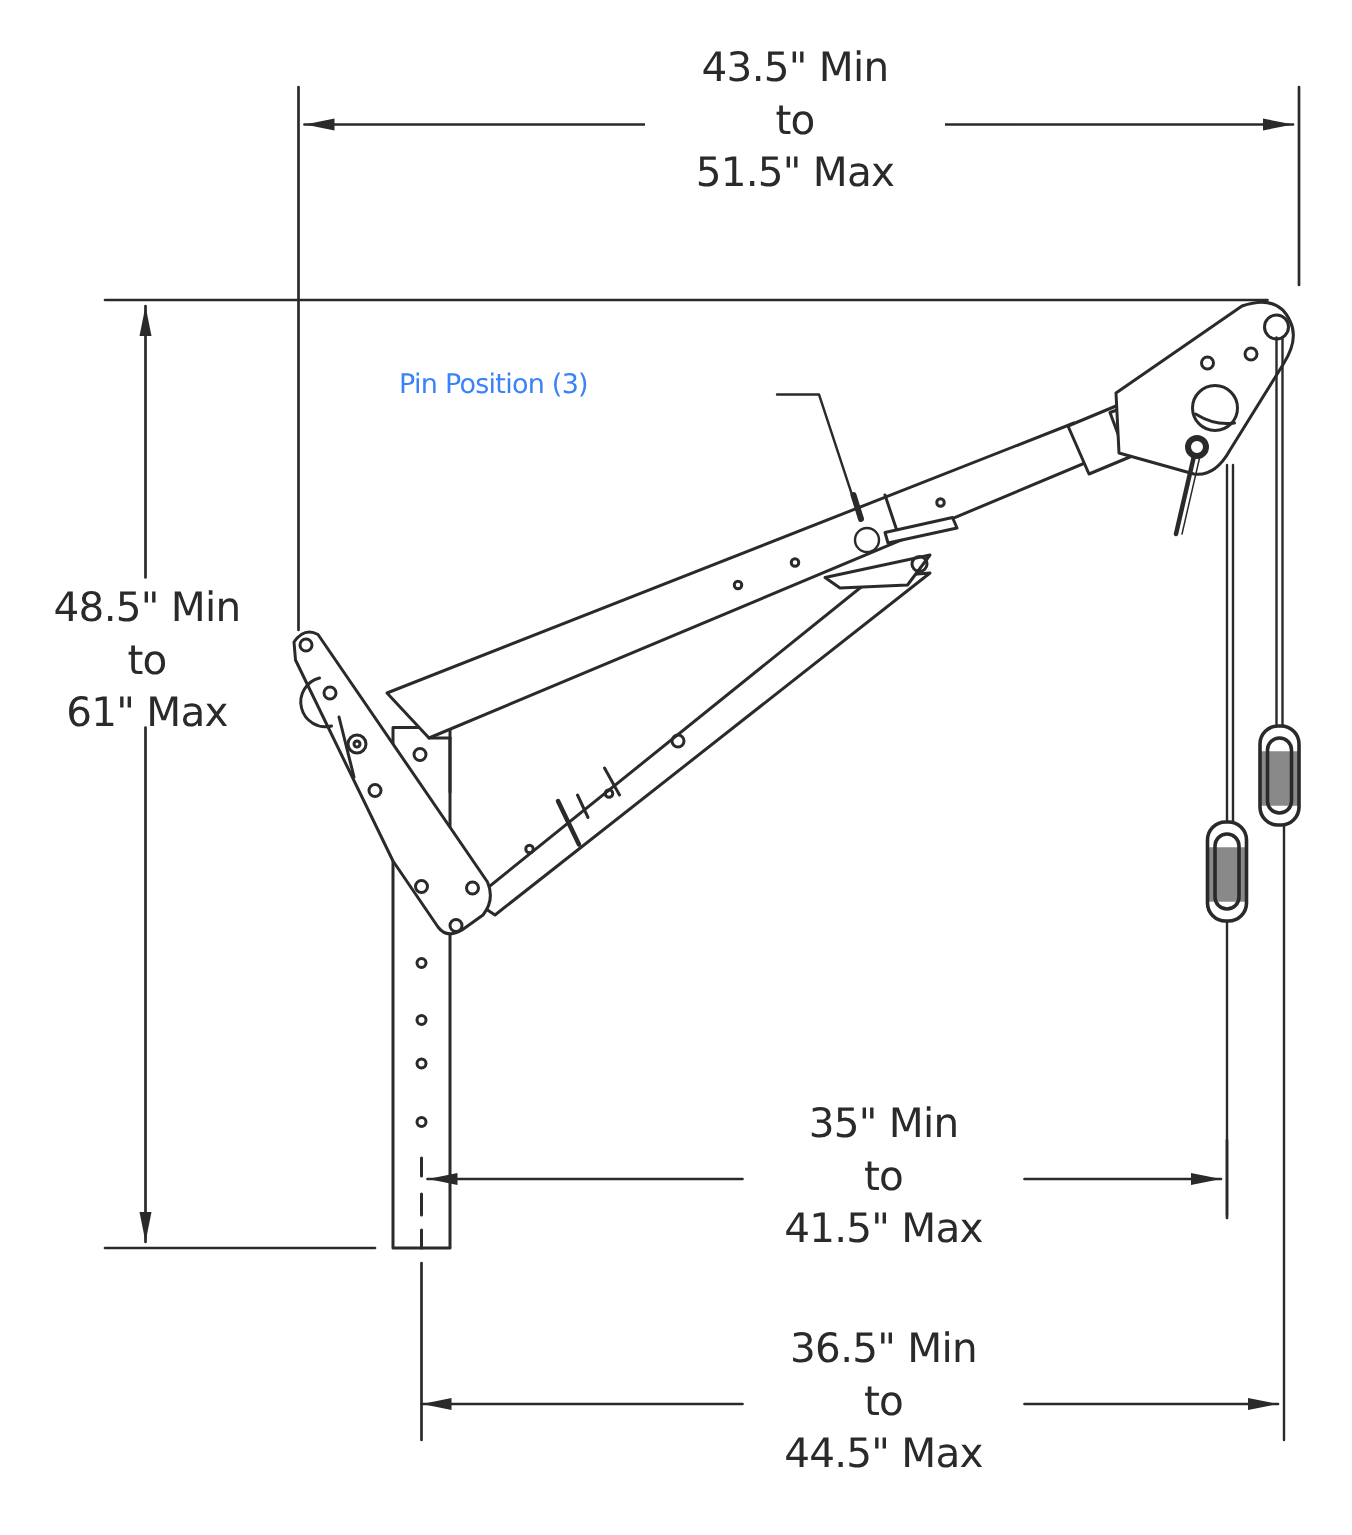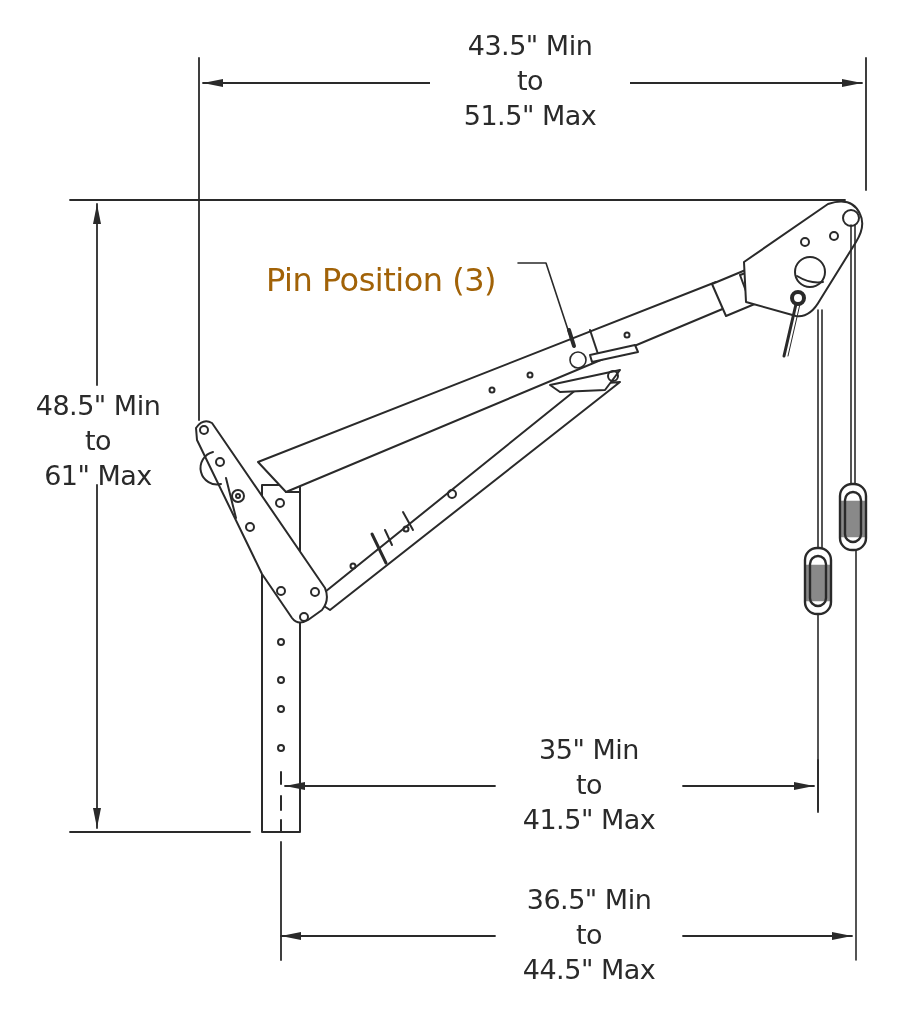--- a/index.html
+++ b/index.html
@@ -12,25 +12,24 @@
       color: #2a2a2a;
       text-align: center;
       line-height: 35px;
       background: #ffffff;
       letter-spacing: -0.5px;
     }
     .dim-label div { white-space: nowrap; }
     .callout-label {
       position: absolute;
       font-family: "DejaVu Sans", sans-serif;
-      font-size: 32px;
-      color: #a16207;
+      font-size: 18px;
+      color: #3b82f6;
       white-space: nowrap;
       letter-spacing: -0.5px;
-      margin-top: 15px;
     }
   </style>
 </head>
 <body>
 
 <div id="canvas">
 
   <svg width="901" height="1023" viewBox="0 0 901 1023" fill="none" stroke="#2a2a2a" stroke-width="2" stroke-linejoin="round" stroke-linecap="round">
     <defs>
       <marker id="arr" viewBox="0 0 20 10" refX="20" refY="5" markerWidth="20" markerHeight="10" markerUnits="userSpaceOnUse" orient="auto-start-reverse">

